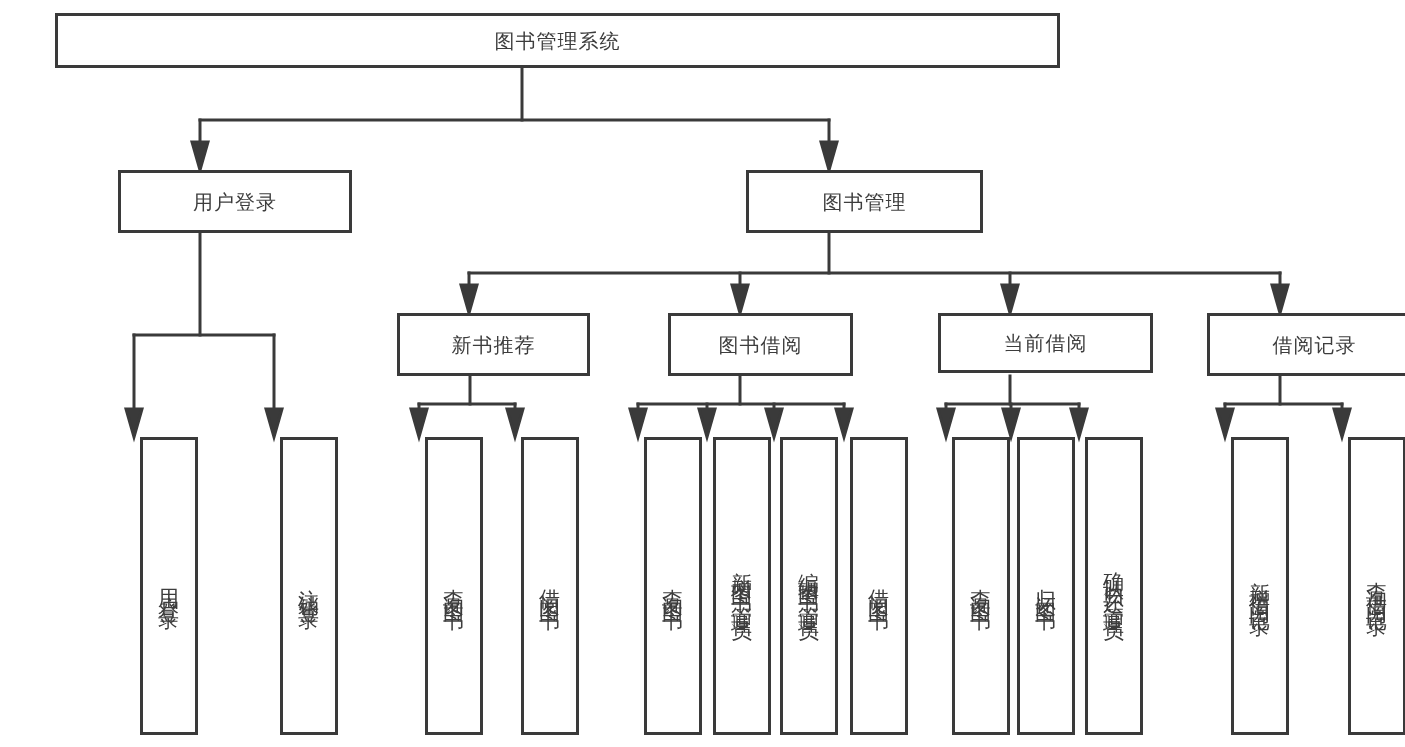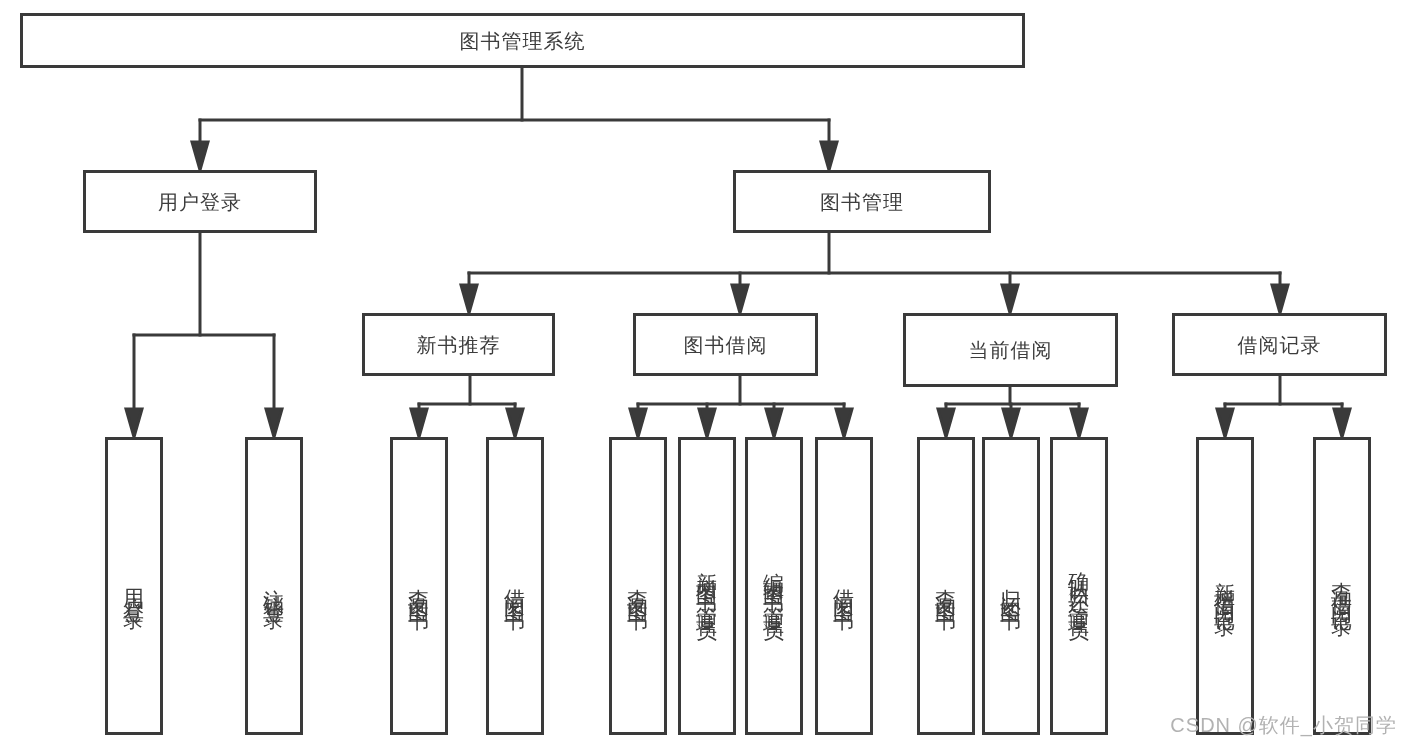--- a/index.html
+++ b/index.html
@@ -28,28 +28,29 @@
     box-sizing: border-box;
     border: 3px solid #3a3a3a;
     background: #ffffff;
     color: #3d3d3d;
     display: flex;
     align-items: center;
     justify-content: center;
     font-size: 20px;
     line-height: 1;
     white-space: nowrap;
+    margin-left: 35px;
   }
   .hbox { letter-spacing: 1px; }
   .root-box  { left: 20px;   top: 13px;  width: 1005px; height: 55px; }
   .l1a { left: 83px;  top: 170px; width: 234px; height: 63px; }
-  .l1b { left: 733px; top: 170px; width: 258px; height: 63px; }
+  .l1b { left: 711px; top: 170px; width: 237px; height: 63px; }
   .l2a { left: 362px;  top: 313px; width: 193px; height: 63px; }
   .l2b { left: 633px;  top: 313px; width: 185px; height: 63px; }
-  .l2c { left: 903px;  top: 313px; width: 215px; height: 74px; }
+  .l2c { left: 903px;  top: 313px; width: 215px; height: 60px; }
   .l2d { left: 1172px; top: 313px; width: 215px; height: 63px; }
   .leaf {
     top: 437px;
     width: 58px;
     height: 298px;
     writing-mode: vertical-rl;
     text-orientation: mixed;
     letter-spacing: 7px;
     font-size: 21px;
   }
@@ -161,15 +162,14 @@
   <div class="box leaf leaf-5">查询图书</div>
   <div class="box leaf leaf-6">新增图书（管理员）</div>
   <div class="box leaf leaf-7">编辑图书（管理员）</div>
   <div class="box leaf leaf-8">借阅图书</div>
   <div class="box leaf leaf-9">查询图书</div>
   <div class="box leaf leaf-10">归还图书</div>
   <div class="box leaf leaf-11">确认归还（管理员）</div>
   <div class="box leaf leaf-12">新增借阅记录</div>
   <div class="box leaf leaf-13">查询借阅记录</div>
 
-  <div class="watermark">CSDN @软件_小贺同学</div>
 
 </div>
 
 </body></html>

